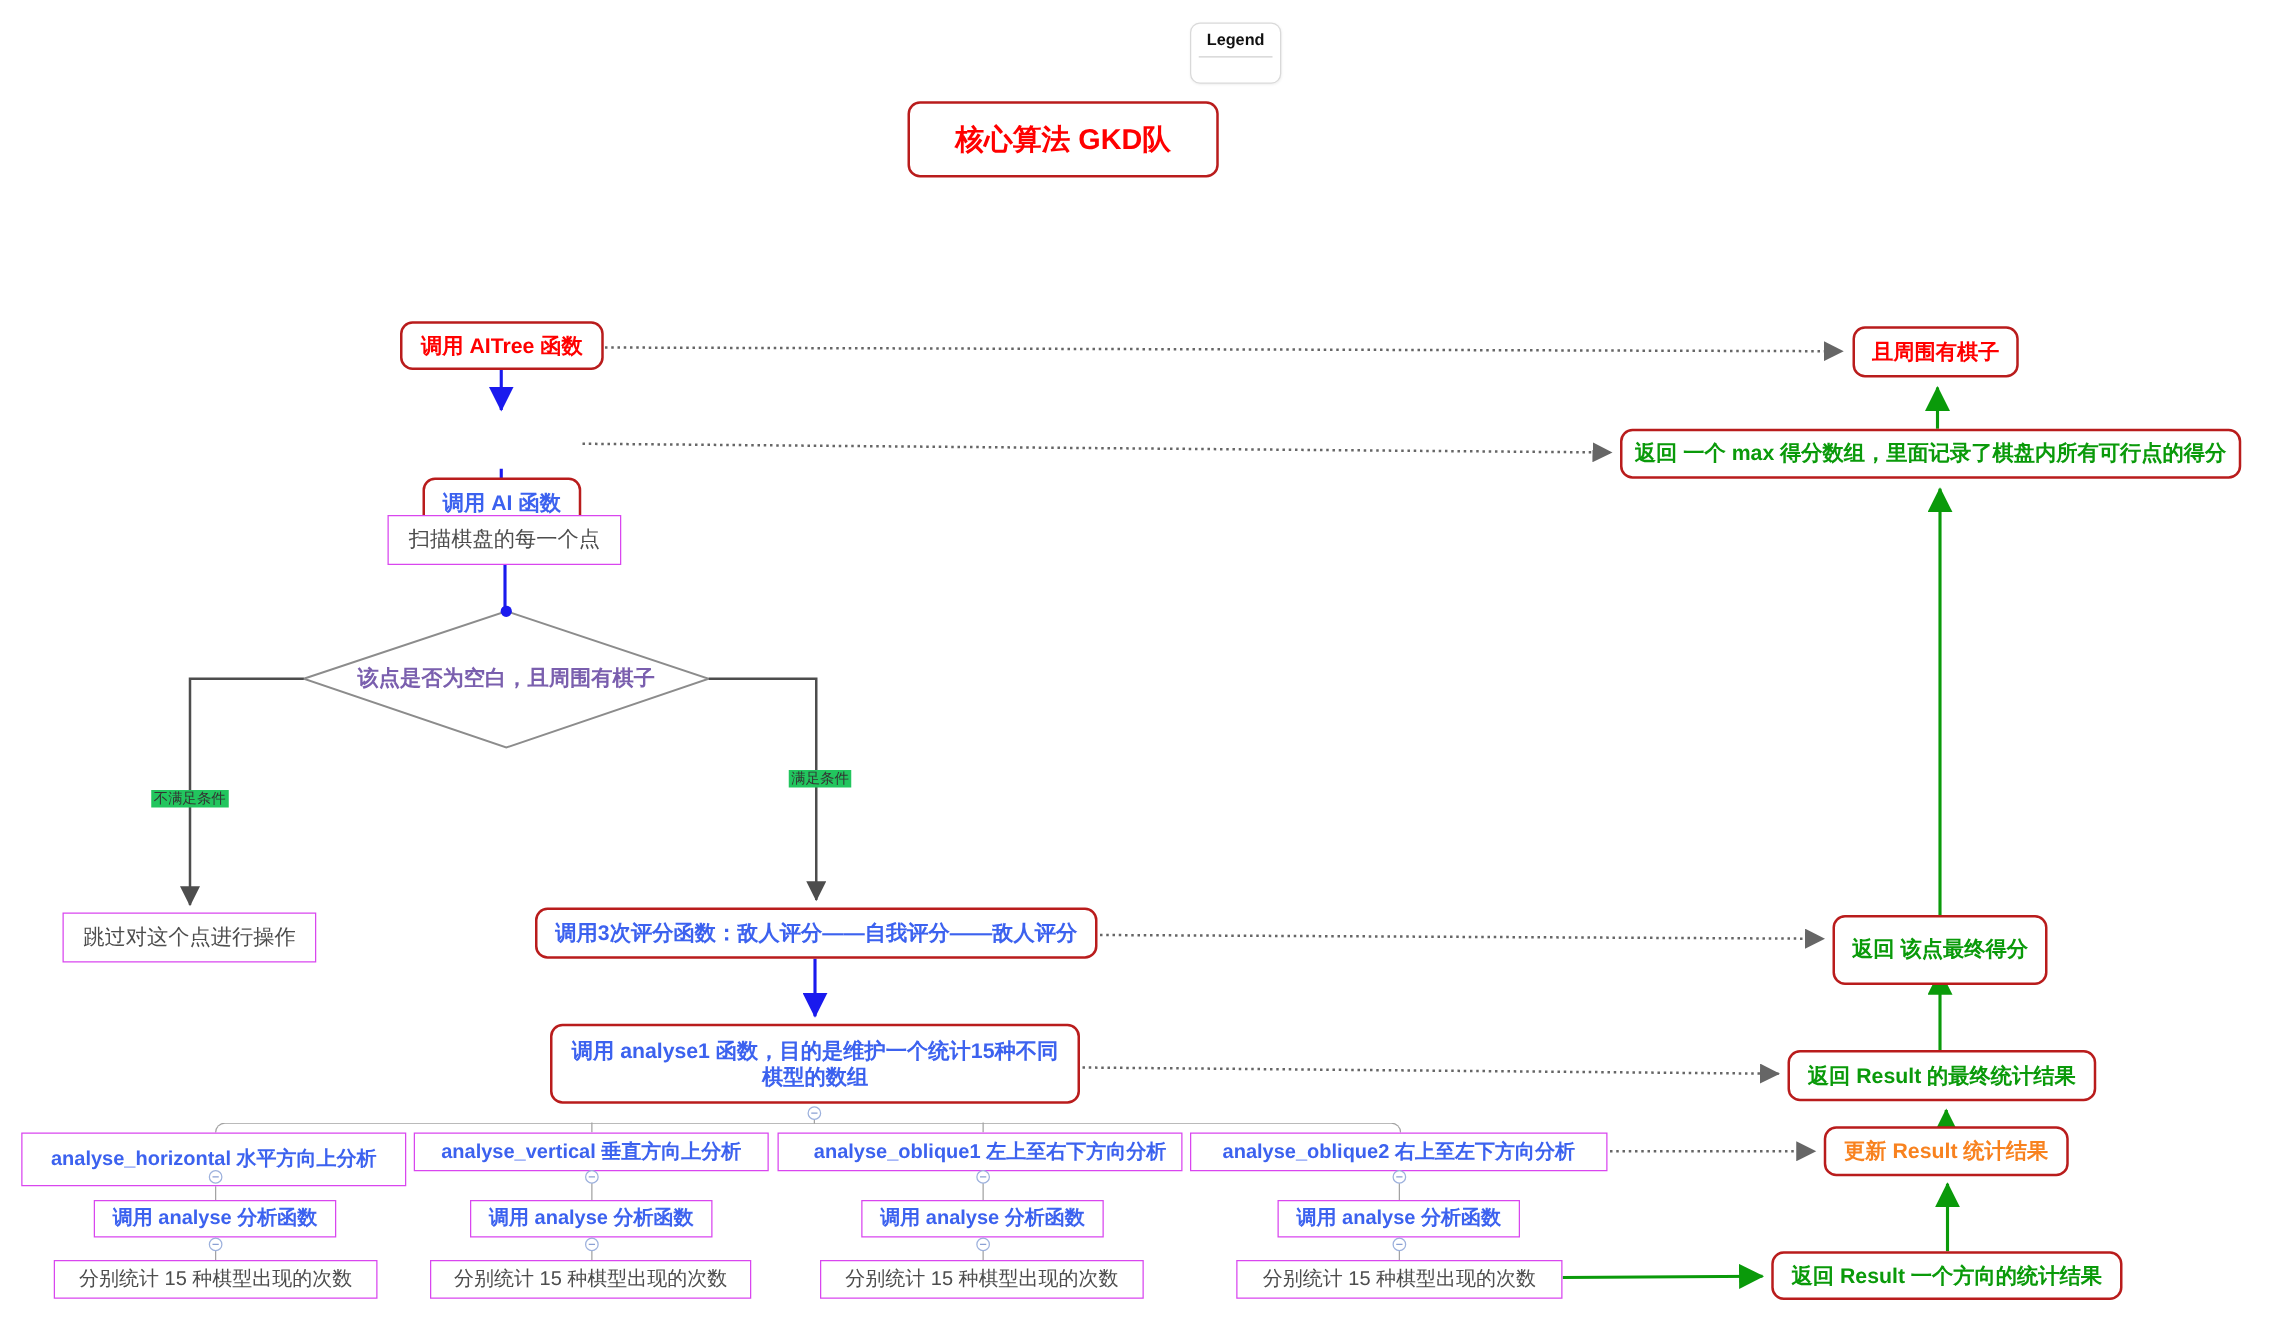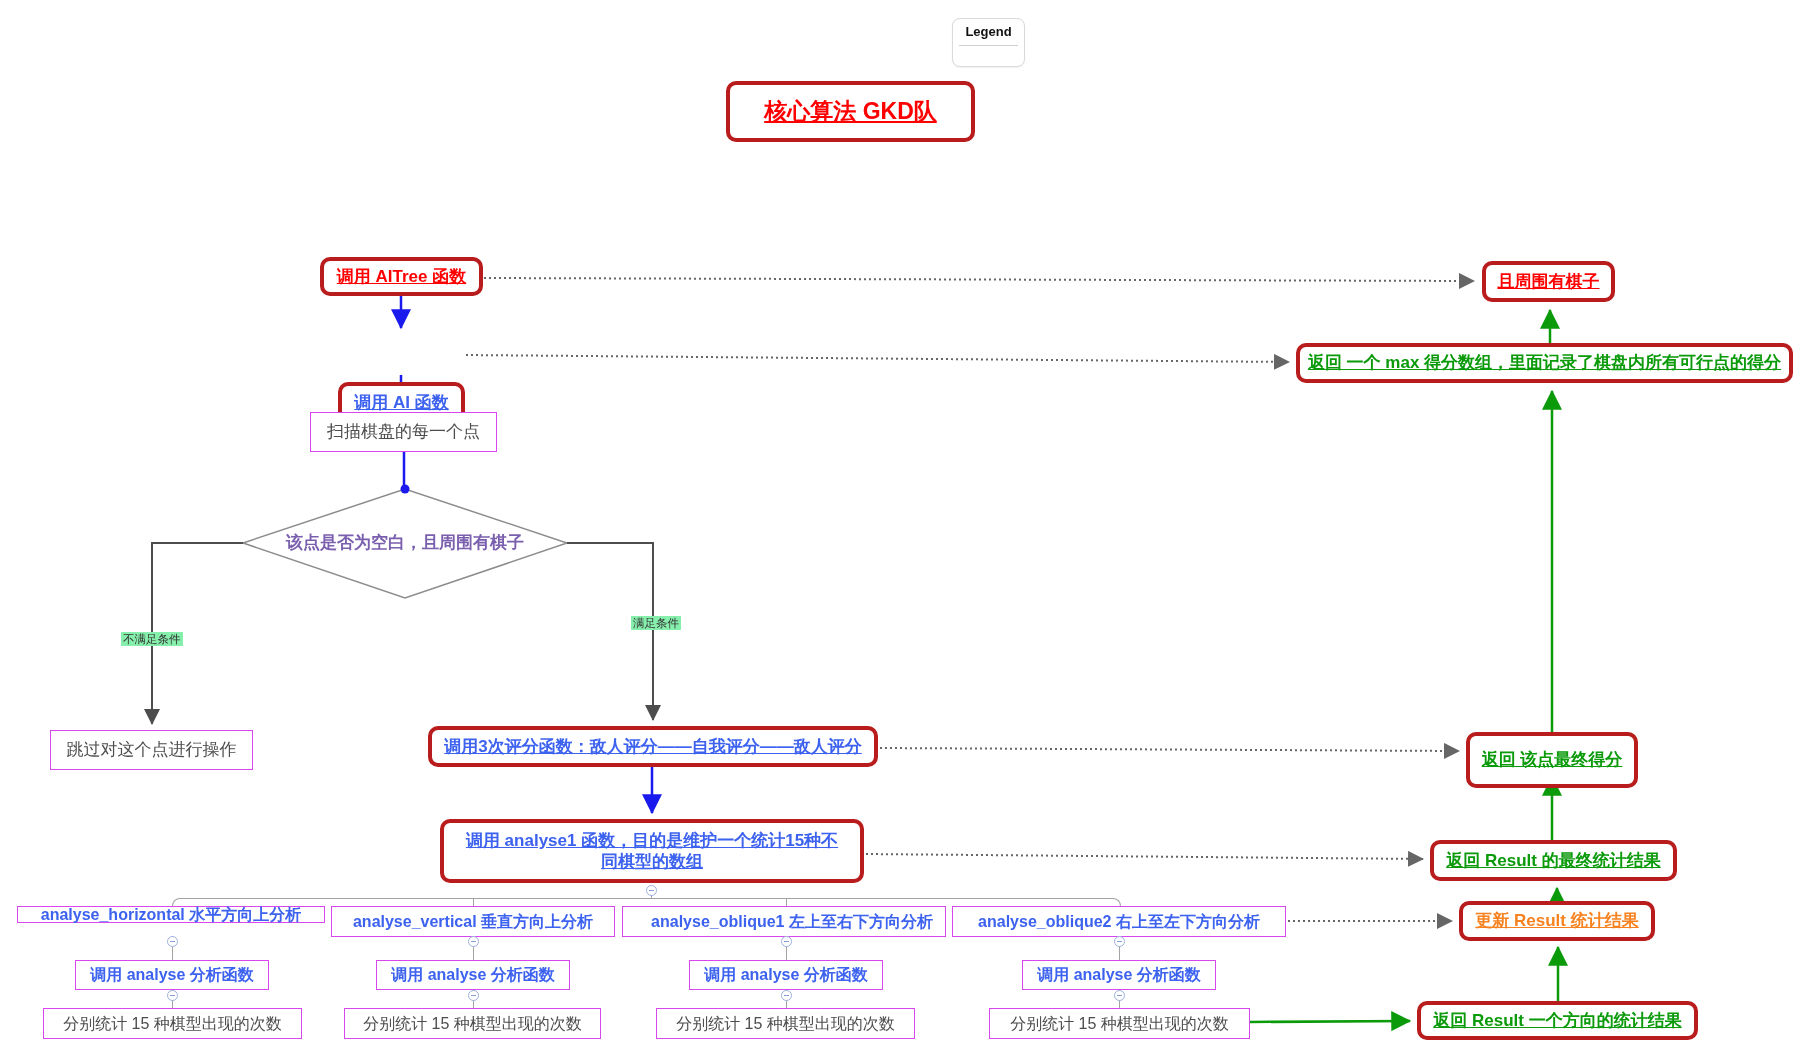--- a/index.html
+++ b/index.html
@@ -1,29 +1,29 @@
 <!DOCTYPE html>
 <html><head>
 <meta charset="utf-8">
 <style>
   html,body{margin:0;padding:0;background:#ffffff;}
   #canvas{position:relative;width:1820px;height:1057px;background:#ffffff;overflow:hidden;
           font-family:"Liberation Sans","DejaVu Sans",sans-serif;}
   svg.layer{position:absolute;left:0;top:0;z-index:0;}
   .node{position:absolute;display:flex;align-items:center;justify-content:center;text-align:center;
         background:#ffffff;box-sizing:border-box;z-index:2;font-weight:bold;line-height:1.25;}
-  .rbox{border:4px solid #b91c1c;border-radius:10px;text-decoration:underline;}
+  .rbox{border:2px solid #b91c1c;border-radius:10px;}
   .sbox{border:1px solid #d946ef;border-radius:0;}
   .red{color:#ff0000;}
   .blue{color:#3c62ef;}
   .green{color:#0a9a0a;}
   .orange{color:#f8821f;}
   .purple{color:#7a5fae;}
   .dark{color:#4d4d4d;font-weight:400;}
-  .edge-label{position:absolute;z-index:3;background:#86efac;color:#333333;font-size:11.5px;
+  .edge-label{position:absolute;z-index:3;background:#22c55e;color:#333333;font-size:11.5px;
               padding:0 2px;line-height:14px;}
   .diamond-text{position:absolute;z-index:2;background:transparent;border:none;}
   .toggle{position:absolute;width:11px;height:11px;border:1px solid #9db1dd;border-radius:50%;
           background:#ffffff;z-index:3;display:flex;align-items:center;justify-content:center;box-sizing:border-box;}
   .minus{display:block;width:5px;height:0;border-top:1px solid #8aa0d4;}
   .vline{position:absolute;width:0;border-left:1px solid #a3a3a3;z-index:1;}
   .bracket{position:absolute;border-top:1px solid #a3a3a3;border-left:1px solid #a3a3a3;
            border-right:1px solid #a3a3a3;border-radius:8px 8px 0 0;z-index:1;}
   #legend-box{position:absolute;left:952px;top:18px;width:71px;height:47px;border:1px solid #d9d9d9;
               border-radius:8px;background:#fff;z-index:2;box-shadow:0 1px 2px rgba(0,0,0,.06);}
@@ -102,21 +102,21 @@
 
   <div class="node diamond-text purple" style="left:263px;top:530px;width:284px;height:26px;font-size:17px;">该点是否为空白，且周围有棋子</div>
 
   <div class="edge-label" style="left:121px;top:632px;">不满足条件</div>
   <div class="edge-label" style="left:631px;top:616px;">满足条件</div>
 
   <div class="node sbox dark" style="left:50px;top:730px;width:203px;height:40px;font-size:17px;">跳过对这个点进行操作</div>
   <div class="node rbox blue" style="left:428px;top:726px;width:450px;height:41px;font-size:17px;">调用3次评分函数：敌人评分——自我评分——敌人评分</div>
   <div class="node rbox blue" style="left:440px;top:819px;width:424px;height:64px;font-size:17px;padding:0 14px;">调用 analyse1 函数，目的是维护一个统计15种不同棋型的数组</div>
 
-  <div class="node sbox blue" style="left:17px;top:906px;width:308px;height:17px;font-size:16px;">analyse_horizontal 水平方向上分析</div>
+  <div class="node sbox blue" style="left:17px;top:906px;width:308px;height:43px;font-size:16px;">analyse_horizontal 水平方向上分析</div>
   <div class="node sbox blue" style="left:331px;top:906px;width:284px;height:31px;font-size:16px;">analyse_vertical 垂直方向上分析</div>
   <div class="node sbox blue" style="left:622px;top:906px;width:324px;height:31px;font-size:16px;padding-left:16px;">analyse_oblique1 左上至右下方向分析</div>
   <div class="node sbox blue" style="left:952px;top:906px;width:334px;height:31px;font-size:16px;">analyse_oblique2 右上至左下方向分析</div>
 
   <div class="node sbox blue" style="left:75px;top:960px;width:194px;height:30px;font-size:16px;">调用 analyse 分析函数</div>
   <div class="node sbox blue" style="left:376px;top:960px;width:194px;height:30px;font-size:16px;">调用 analyse 分析函数</div>
   <div class="node sbox blue" style="left:689px;top:960px;width:194px;height:30px;font-size:16px;">调用 analyse 分析函数</div>
   <div class="node sbox blue" style="left:1022px;top:960px;width:194px;height:30px;font-size:16px;">调用 analyse 分析函数</div>
 
   <div class="node sbox dark" style="left:43px;top:1008px;width:259px;height:31px;font-size:16px;">分别统计 15 种棋型出现的次数</div>

